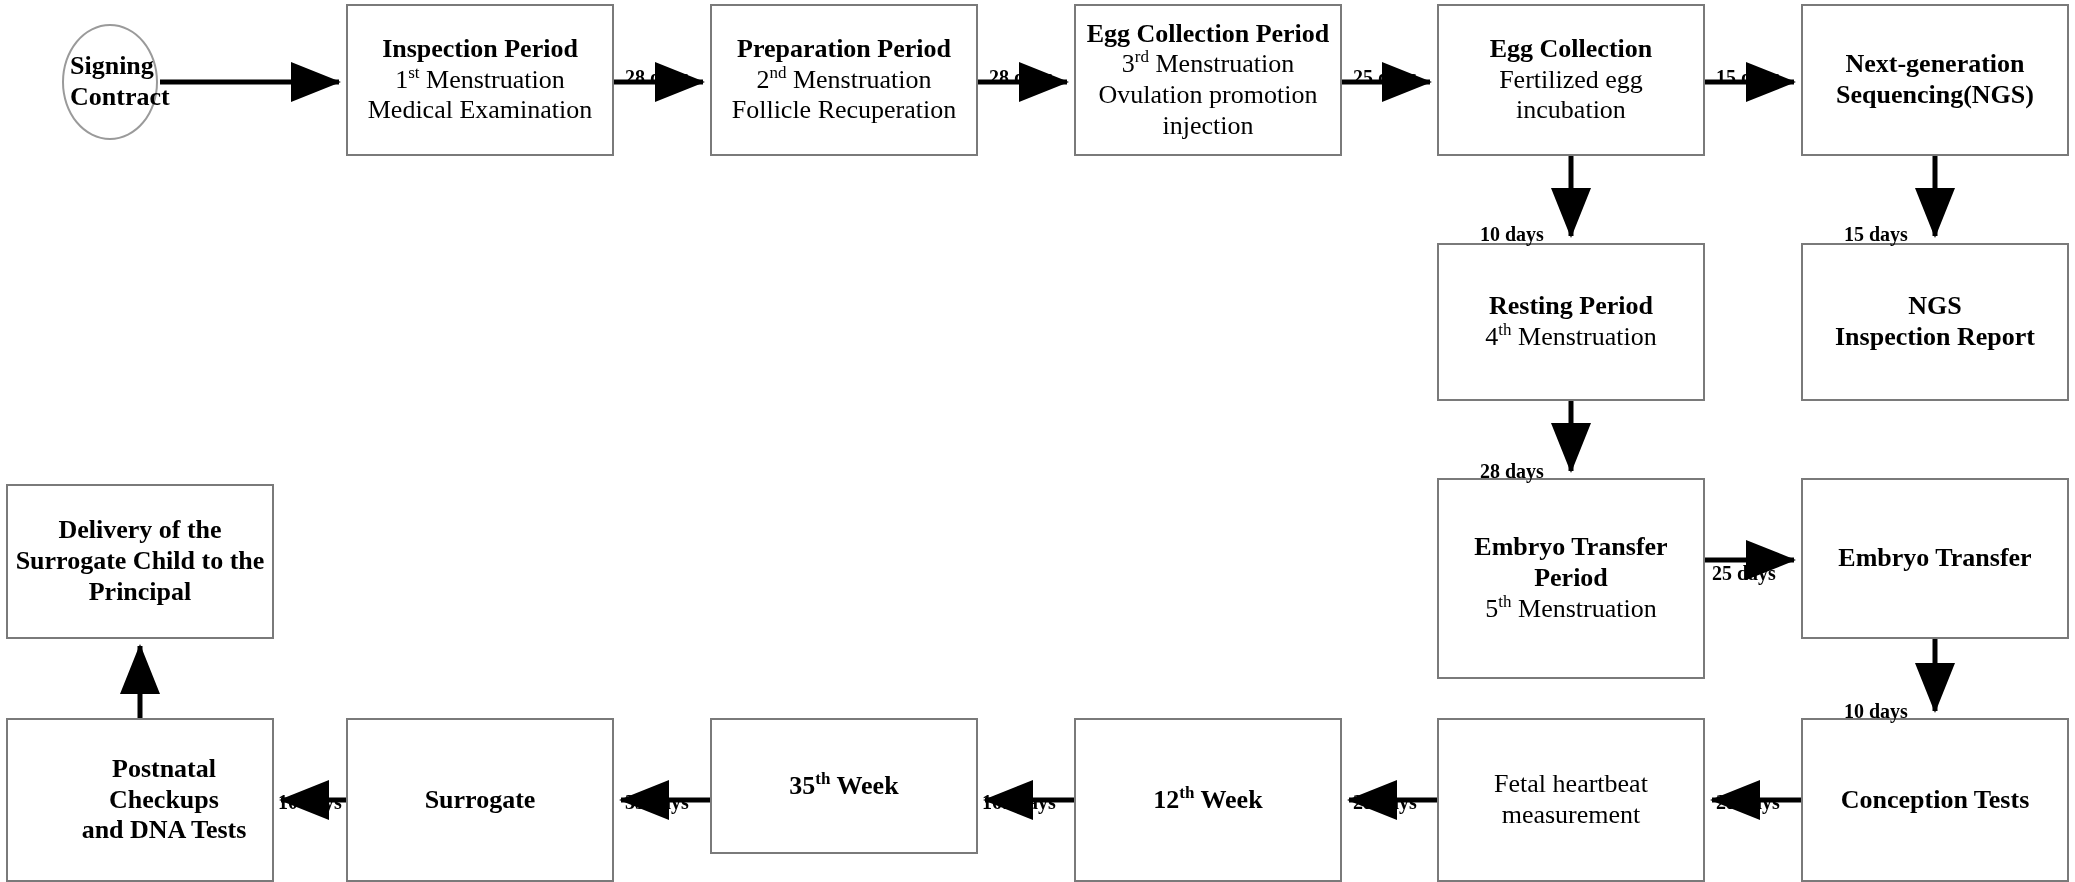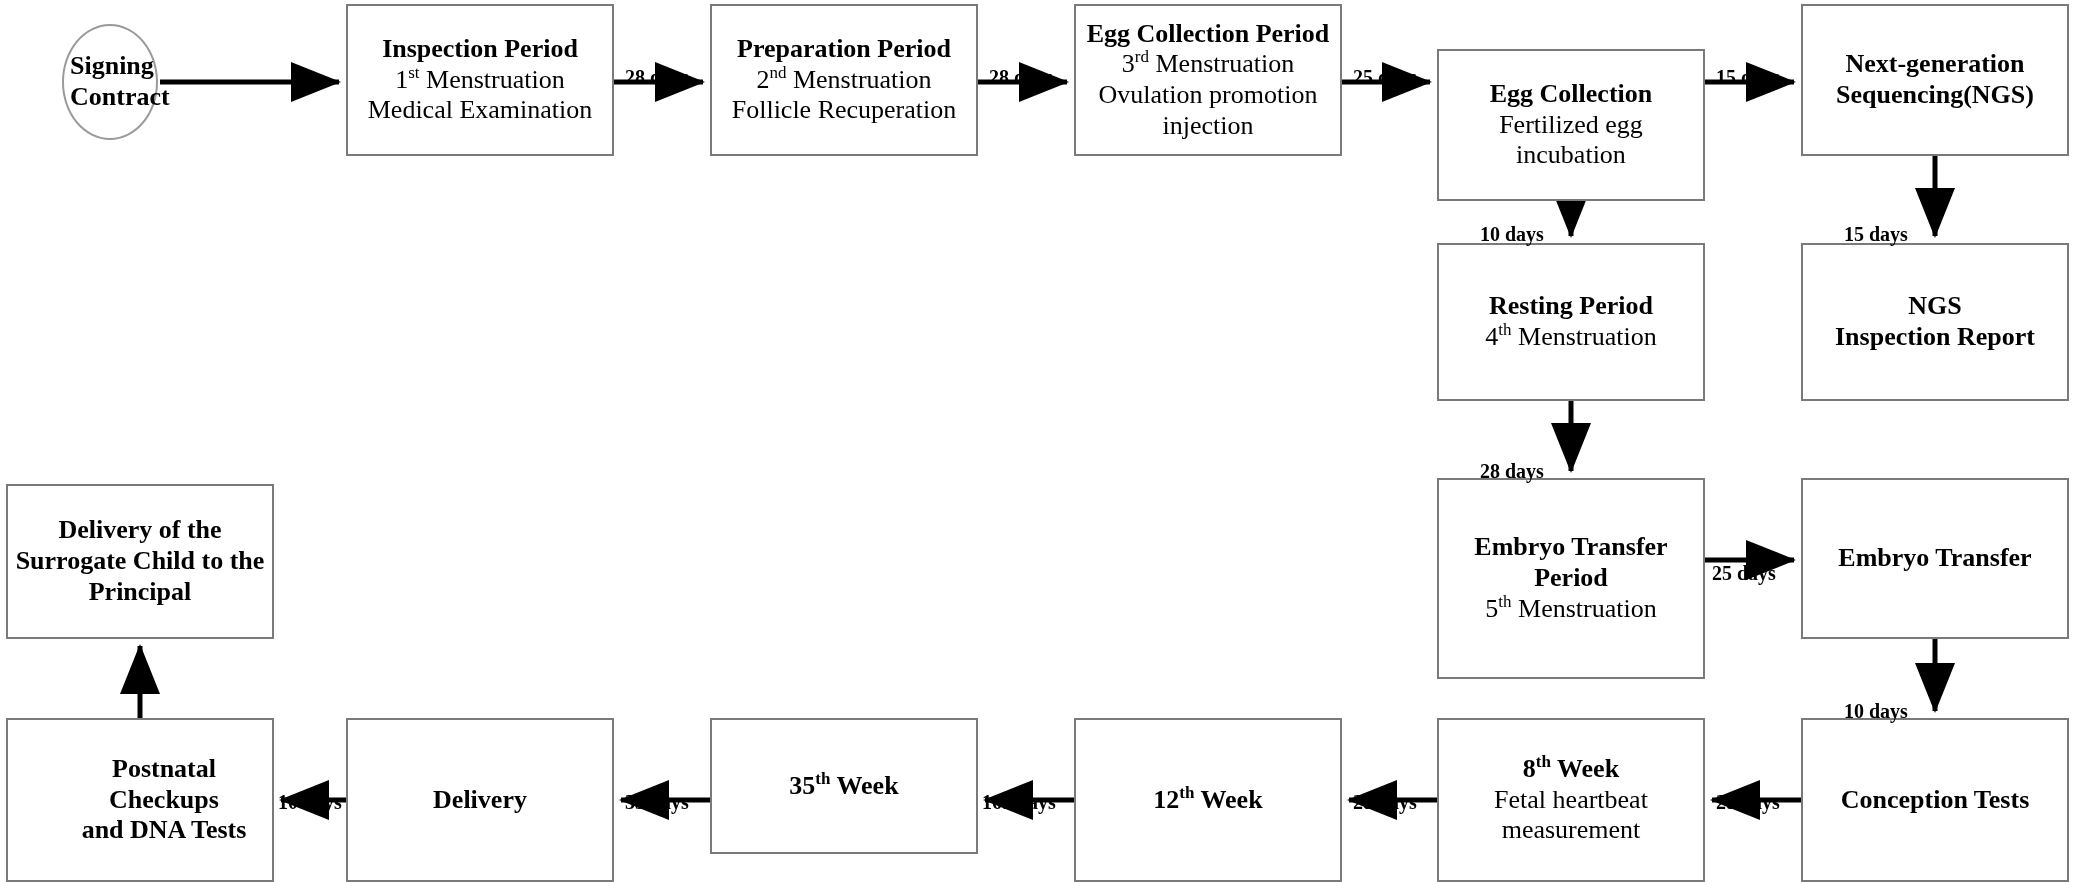--- a/index.html
+++ b/index.html
@@ -164,21 +164,21 @@
   </div>
 
   <div class="node" style="left:1074px; top:4px; width:268px; height:152px;">
     <div class="node-inner">
       <span class="ttl">Egg Collection Period</span>
       <span class="sub"><span>3</span><span class="sup">rd</span><span> Menstruation</span></span>
       <span class="sub">Ovulation promotion injection</span>
     </div>
   </div>
 
-  <div class="node" style="left:1437px; top:4px; width:268px; height:152px;margin-top:45px;">
+  <div class="node" style="left:1437px; top:4px; width:268px; height:152px;">
     <div class="node-inner">
       <span class="ttl">Egg Collection</span>
       <span class="sub">Fertilized egg incubation</span>
     </div>
   </div>
 
   <div class="node" style="left:1801px; top:4px; width:268px; height:152px;">
     <div class="node-inner">
       <span class="ttl">Next-generation
 Sequencing(NGS)</span>
@@ -222,39 +222,38 @@
 
   <div class="node" style="left:6px; top:718px; width:268px; height:164px;padding-left:48px;">
     <div class="node-inner">
       <span class="ttl">Postnatal Checkups
 and DNA Tests</span>
     </div>
   </div>
 
   <div class="node" style="left:346px; top:718px; width:268px; height:164px;">
     <div class="node-inner">
-      <span class="ttl">Delivery</span>
+      <span class="ttl">Surrogate</span>
     </div>
   </div>
 
   <div class="node" style="left:710px; top:718px; width:268px; height:136px;">
     <div class="node-inner">
       <span class="ttl"><span>35</span><span class="sup">th</span><span> Week</span></span>
     </div>
   </div>
 
   <div class="node" style="left:1074px; top:718px; width:268px; height:164px;justify-content:center;">
     <div class="node-inner">
       <span class="ttl"><span>12</span><span class="sup">th</span><span> Week</span></span>
     </div>
   </div>
 
   <div class="node" style="left:1437px; top:718px; width:268px; height:164px;">
     <div class="node-inner">
-      <span class="ttl"><span>8</span><span class="sup">th</span><span> Week</span></span>
       <span class="sub">Fetal heartbeat measurement</span>
     </div>
   </div>
 
   <div class="node" style="left:1801px; top:718px; width:268px; height:164px;">
     <div class="node-inner">
       <span class="ttl">Conception Tests</span>
     </div>
   </div>
 

